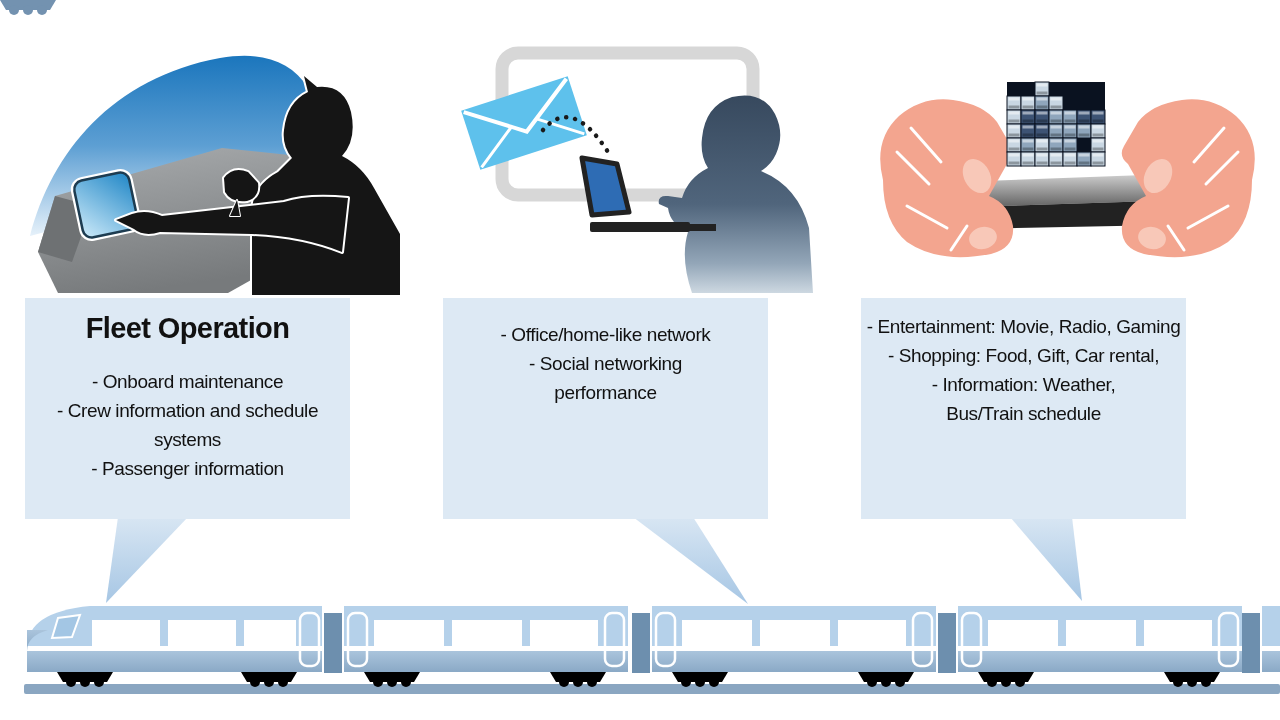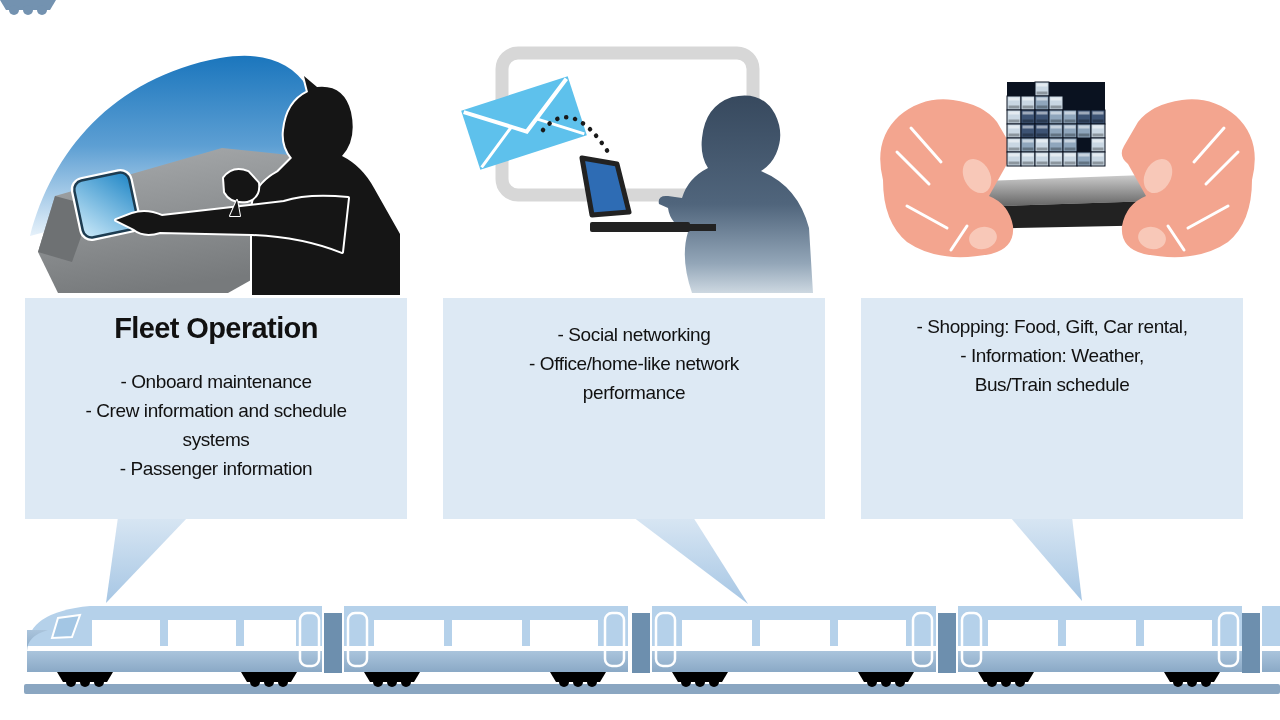--- a/index.html
+++ b/index.html
@@ -1,18 +1,18 @@
 <!DOCTYPE html>
 <html style="--box_bg: #dde9f4; --text: #111111; --tail_top: #d8e6f3; --tail_bottom: #a6c6e4; --train_light: #b5d1ea; --train_body_top: #aac4dc; --train_body_bottom: #8aa9c6; --train_connector: #6d8fae; --bogie: #7392b0; --track: #8aa6c1; --cab_arc_blue: #1b76bd; --console_gray: #8c8c8c; --silhouette_black: #151515; --touchscreen_blue: #1f86c6; --monitor_frame: #d7d7d7; --person_slate: #3a4d63; --laptop_screen_blue: #2e6cb4; --envelope_blue: #5ec1ec; --hand_skin: #f3a58f; --hand_nail: #f8c8b8; --phone_dark: #262626;"><head>
 <meta charset="utf-8">
 <style>
   html,body{margin:0;padding:0;background:#fff}
   #stage{position:relative;width:1280px;height:720px;overflow:hidden;background:#fff;
          font-family:"Liberation Sans",sans-serif;color:#111}
-  .box{position:absolute;top:298px;width:382px;height:221px;background:var(--box_bg);
+  .box{position:absolute;top:298px;width:325px;height:221px;background:var(--box_bg);
        text-align:center;z-index:3}
   .box .title{margin:13px 0 0;font-size:29px;line-height:34px;font-weight:bold;letter-spacing:-0.6px}
   .box .lines{margin-top:22px;font-size:19px;line-height:29px;font-weight:normal;letter-spacing:-0.4px}
   .box .lines div{white-space:nowrap}
   .box.tight .lines{margin-top:14px}
   svg{display:block}
   .bgsvg{position:absolute;left:0;top:0;z-index:1}
   .illus{position:absolute;top:0;z-index:2}
 </style>
 </head>
@@ -308,26 +308,27 @@
     <div class="lines">
       <div>- Onboard maintenance</div>
       <div>- Crew information and schedule</div>
       <div>systems</div>
       <div>- Passenger information</div>
     </div>
   </div>
 
   <div class="box" style="left:443px">
     <div class="lines">
+      <div>- Office/home-like network</div>
       <div>- Social networking</div>
-      <div>- Office/home-like network</div>
       <div>performance</div>
     </div>
   </div>
 
   <div class="box tight" style="left:861px">
     <div class="lines">
+      <div>- Entertainment: Movie, Radio, Gaming</div>
       <div>- Shopping: Food, Gift, Car rental,</div>
       <div>- Information: Weather,</div>
       <div>Bus/Train schedule</div>
     </div>
   </div>
 </div>
 
 </body></html>

